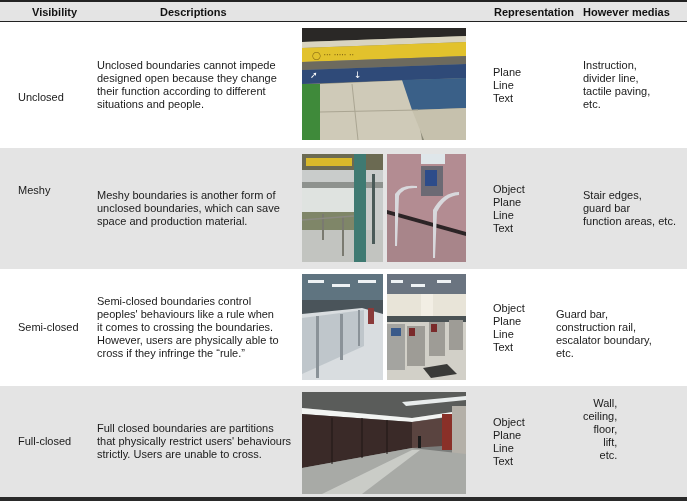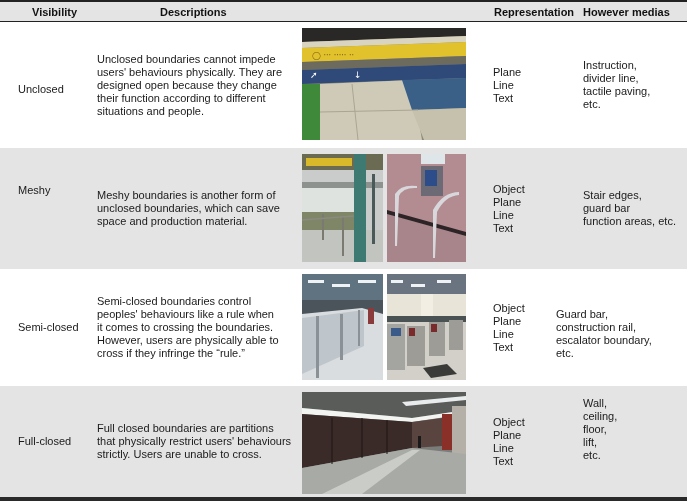--- a/index.html
+++ b/index.html
@@ -26,25 +26,24 @@
 
   <div class="header">
     <div class="hcell" style="left:32px;">Visibility</div>
     <div class="hcell" style="left:160px;">Descriptions</div>
     <div class="hcell" style="left:322px;margin-top:44px;">Cases</div>
     <div class="hcell" style="left:494px;">Representation</div>
     <div class="hcell" style="left:583px;">However medias</div>
   </div>
 
   <div class="row" style="top:22px;height:126px;">
-    <div class="cell vcenter" style="left:18px;top:4px;height:126px;">Unclosed</div>
+    <div class="cell vcenter" style="left:18px;top:12px;height:126px;">Unclosed</div>
     <div class="cell vcenter" style="left:97px;top:0;height:126px;">
       <div class="lines">
         <div>Unclosed boundaries cannot impede</div>
-        <div>users' behaviours physically. They are</div>
         <div>designed open because they change</div>
         <div>their function according to different</div>
         <div>situations and people.</div>
       </div>
     </div>
     <div class="photo" style="left:302px;top:6px;width:164px;height:112px;">
       <svg width="164" height="112" viewBox="0 0 164 112">
         <rect width="164" height="112" fill="#8c8a78"></rect>
         <polygon points="0,0 164,0 164,8 0,14" fill="#2a2826"></polygon>
         <polygon points="0,14 164,8 164,14 0,20" fill="#d9d4c0"></polygon>
@@ -226,21 +225,21 @@
       </svg>
     </div>
     <div class="cell vcenter" style="left:493px;top:0;height:111px;">
       <div class="lines">
         <div>Object</div>
         <div>Plane</div>
         <div>Line</div>
         <div>Text</div>
       </div>
     </div>
-    <div class="cell vcenter" style="left:583px;top:0;height:86px;">
+    <div class="cell vcenter" style="left:583px;top:0;height:86px;text-align:right;">
       <div class="lines">
         <div>Wall,</div>
         <div>ceiling,</div>
         <div>floor,</div>
         <div>lift,</div>
         <div>etc.</div>
       </div>
     </div>
   </div>
 

